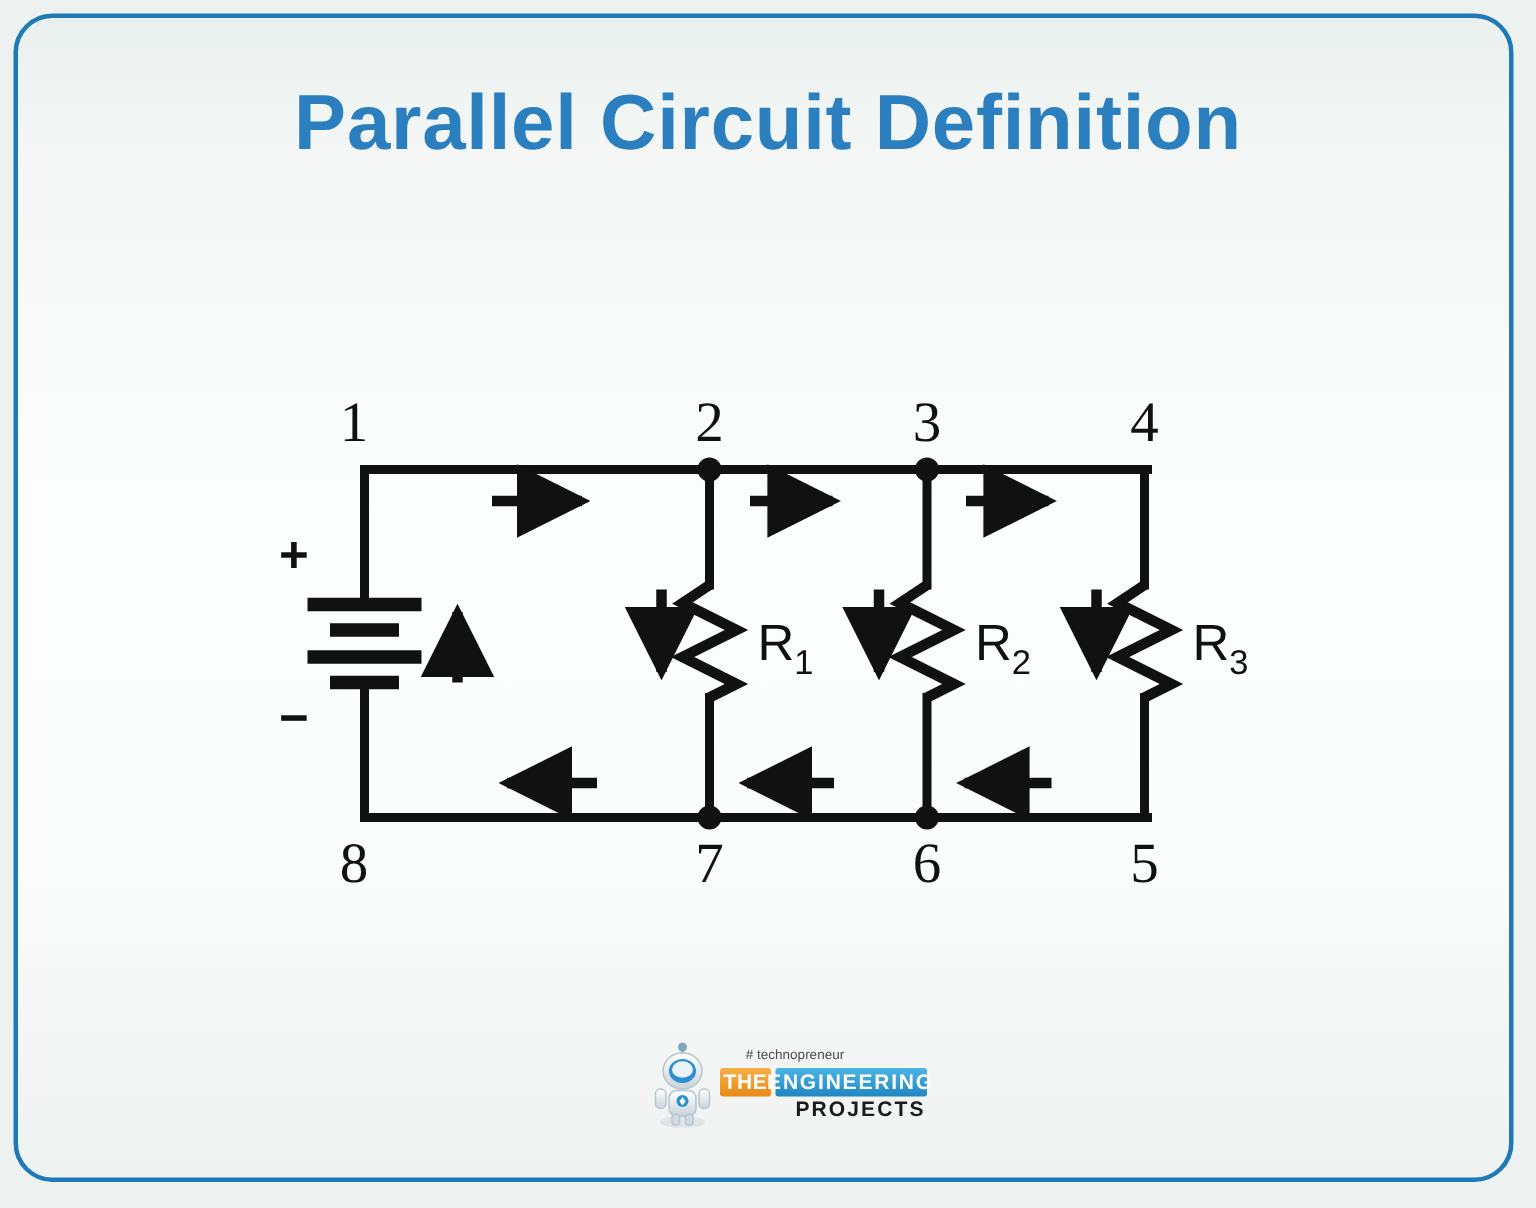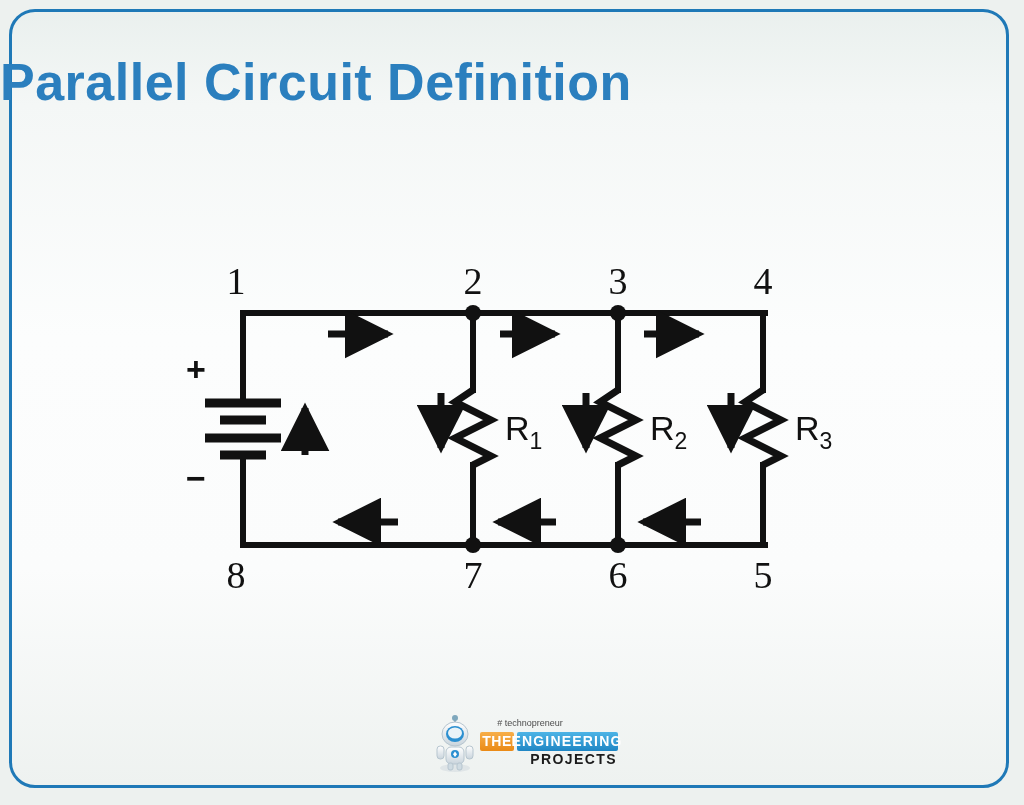--- a/index.html
+++ b/index.html
@@ -38,20 +38,21 @@
         #fbfcfc 72%,
         #eef2f0 100%);
   }
 
   
   .title {
     position: absolute;
     left: 0;
     top: 52px;
     width: 1024px;
+    text-align: center;
     font-family: "Liberation Sans", sans-serif;
     font-size: 52px;
     font-weight: bold;
     letter-spacing: 0.5px;
     color: #2b7fbe;
   }
 
   
   .circuit {
     position: absolute;
@@ -59,21 +60,21 @@
     top: 250px;
     width: 720px;
     height: 360px;
   }
   .circuit svg { display: block; }
 
   
   .logo {
     position: absolute;
     left: 433px;
-    top: 712px;
+    top: 692px;
     width: 190px;
     height: 62px;
   }
   .logo svg { display: block; }
 </style>
 </head>
 <body>
 
 <div id="page">
 

